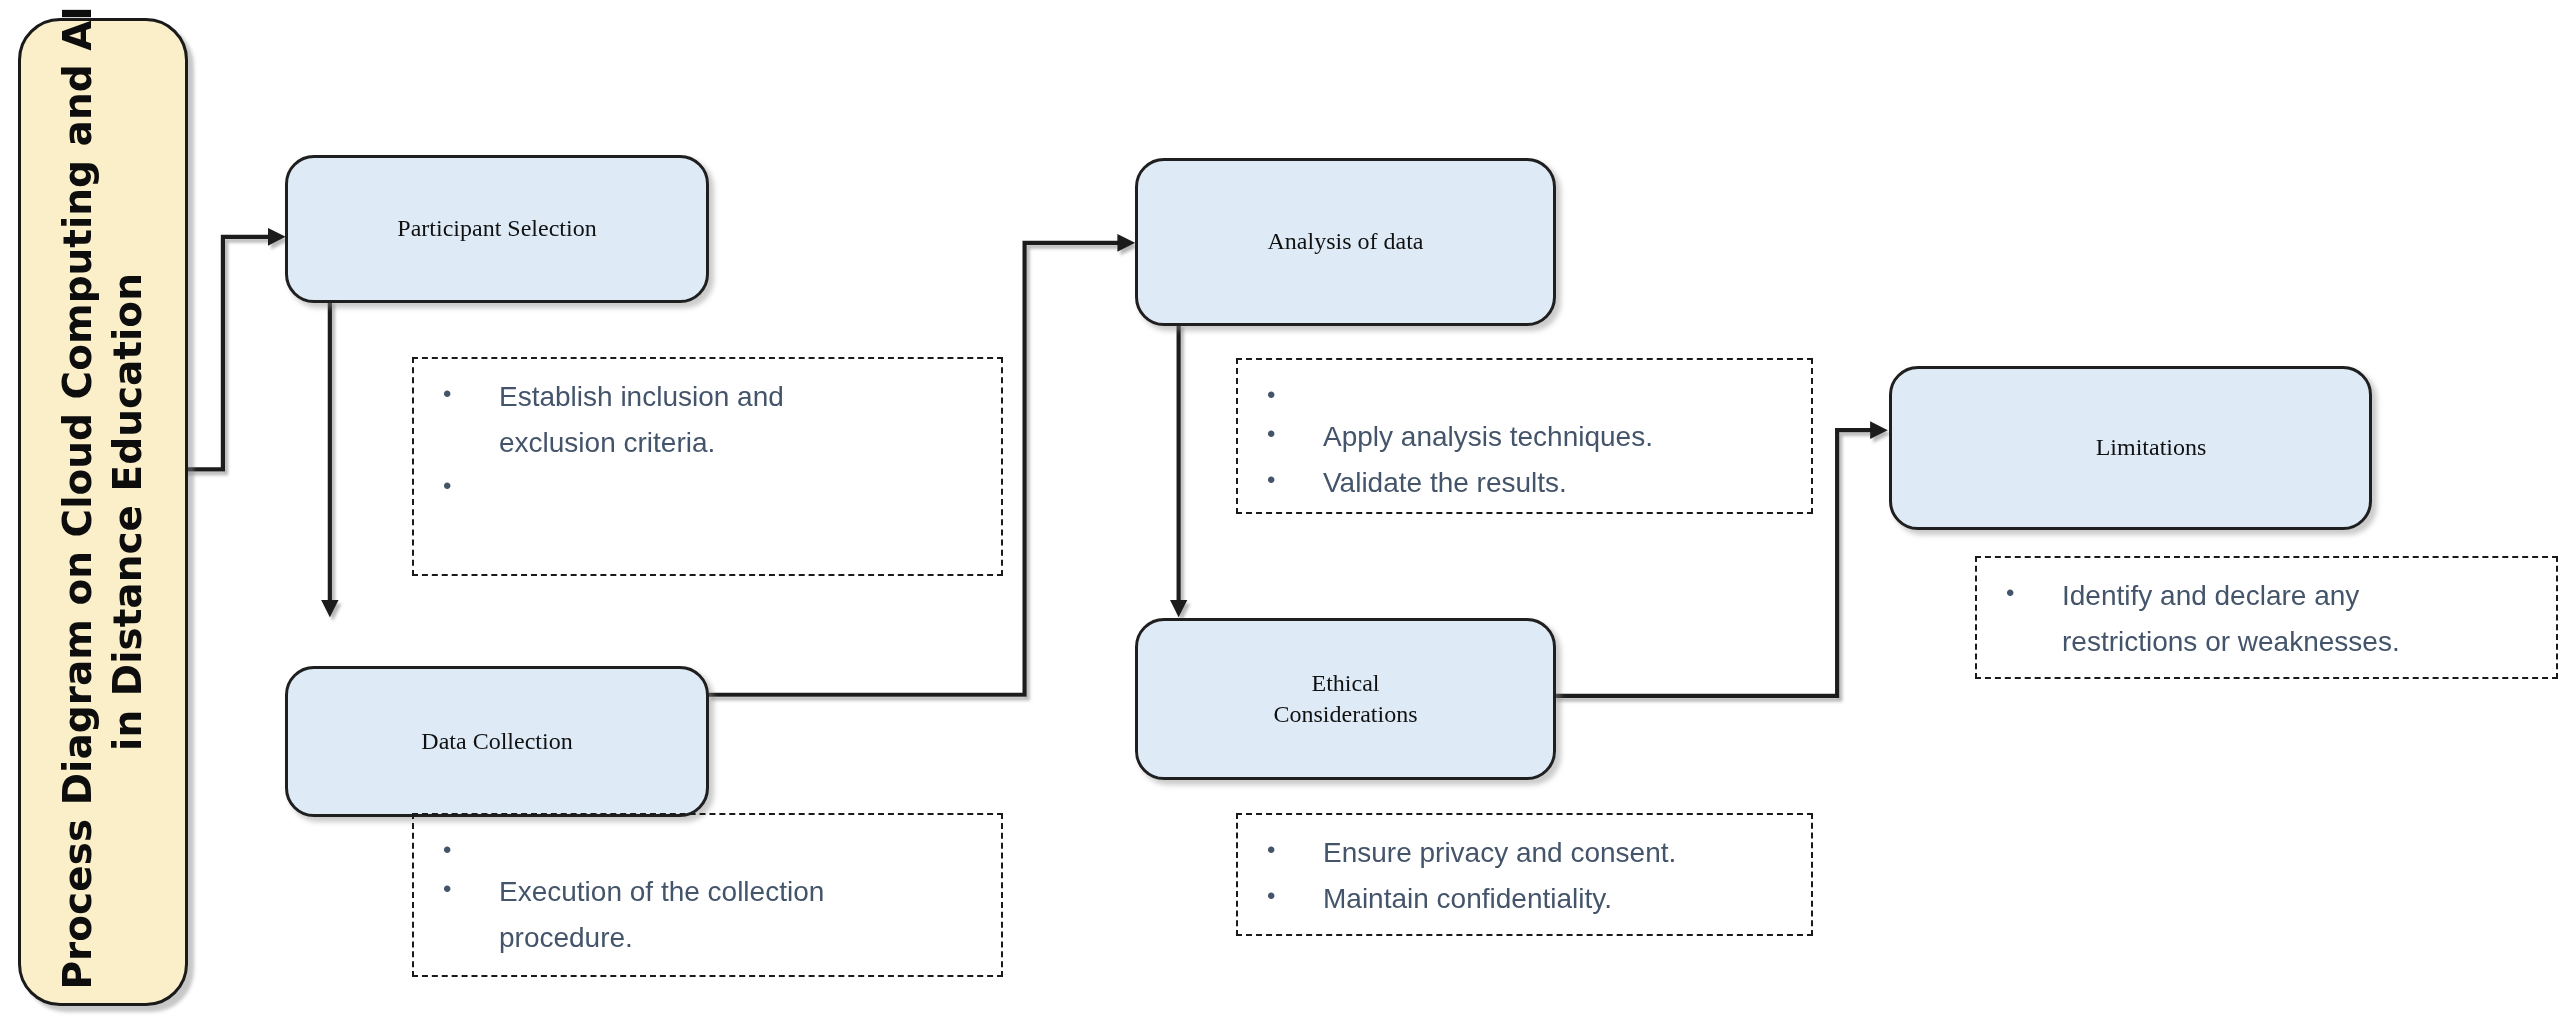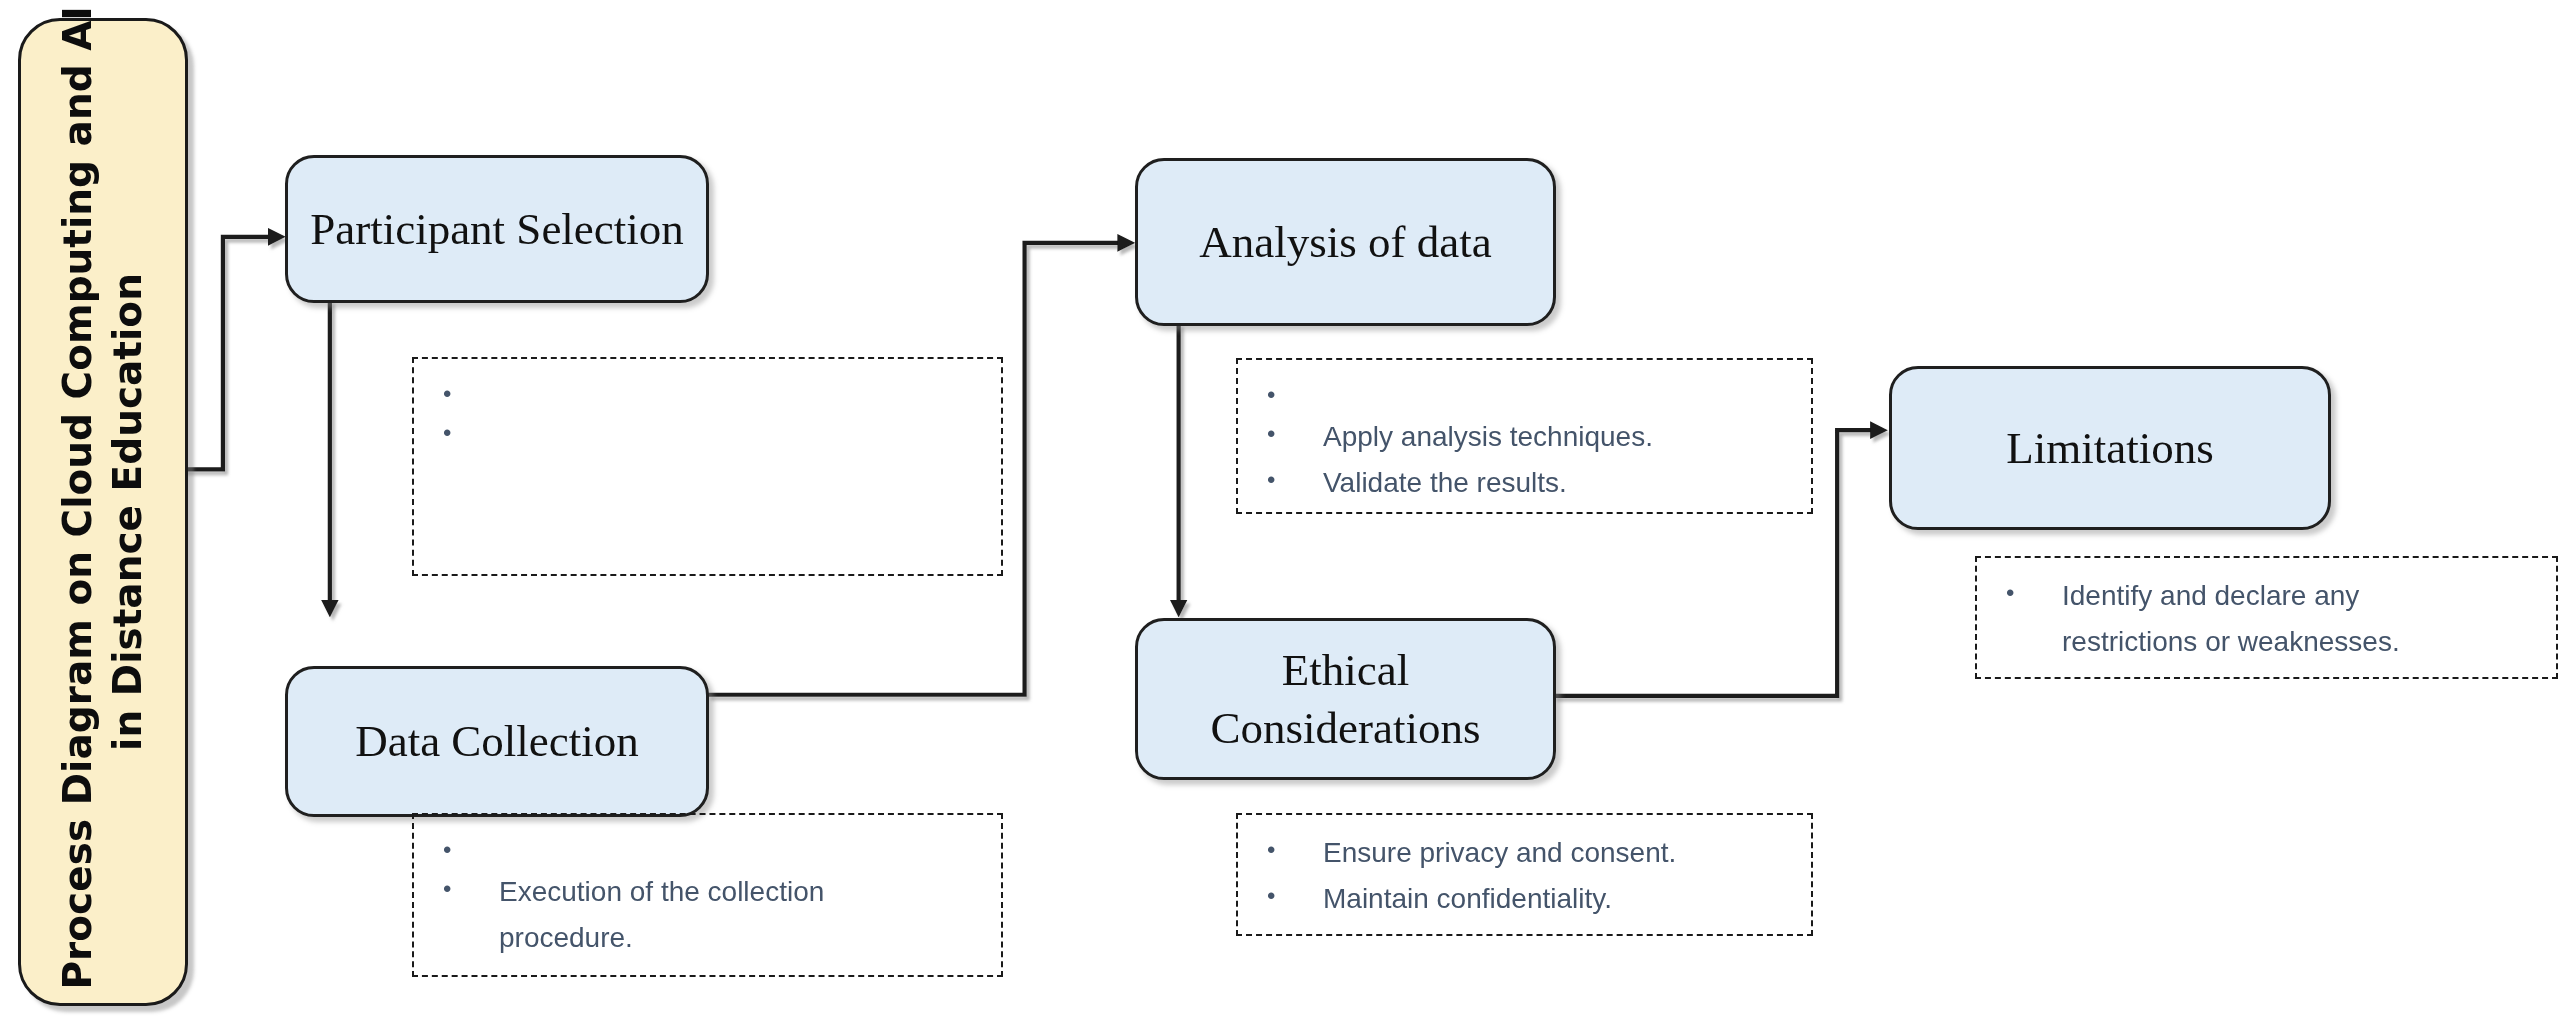--- a/index.html
+++ b/index.html
@@ -32,28 +32,28 @@
   .sidebar-text span{display:block;white-space:nowrap;}
   
   .node{
     position:absolute;
     background:var(--node-fill,#DEEBF7);
     border:3px solid var(--node-border,#1F1F1F);
     border-radius:29px;
     box-shadow:4.2px 4.8px 4.8px rgba(140,140,140,.45);
     display:flex;flex-direction:column;align-items:center;justify-content:center;
     font-family:"Liberation Serif",serif;
-    font-size:45px;color:#111;text-align:center;line-height:1.3;
+    font-size:24px;color:#111;text-align:center;line-height:1.3;
   }
   .node span{display:block;white-space:nowrap;}
   #node-participant{left:285px;top:155px;width:418px;height:142px;}
   #node-datacollection{left:285px;top:618px;width:418px;height:145px;margin-top:48px;}
   #node-analysis{left:1135px;top:158px;width:415px;height:162px;}
   #node-ethical{left:1135px;top:618px;width:415px;height:156px;}
-  #node-limitations{left:1889px;top:366px;width:436px;height:158px;}
+  #node-limitations{left:1889px;top:366px;width:436px;height:158px;padding-left:41px;}
   
   .note{
     position:absolute;
     border:2.4px dashed var(--dashed-border,#1A1A1A);
     padding:14.5px 17px 14.5px 29px;
     box-sizing:border-box;
     color:var(--note-text,#44546A);
     font-size:28px;line-height:1.65;
   }
   .note-item{display:flex;align-items:flex-start;}
@@ -115,20 +115,21 @@
     <span>Analysis of data</span>
   </div>
 
   <div class="node" id="node-limitations">
     <span>Limitations</span>
   </div>
 
   <div class="note" id="note-participant">
     <div class="note-item">
       <span class="marker">•</span>
+      <span class="note-text">Establish inclusion and exclusion criteria.</span>
     </div>
     <div class="note-item">
       <span class="marker">•</span>
     </div>
   </div>
 
   <div class="note" id="note-datacollection">
     <div class="note-item">
       <span class="marker">•</span>
     </div>

